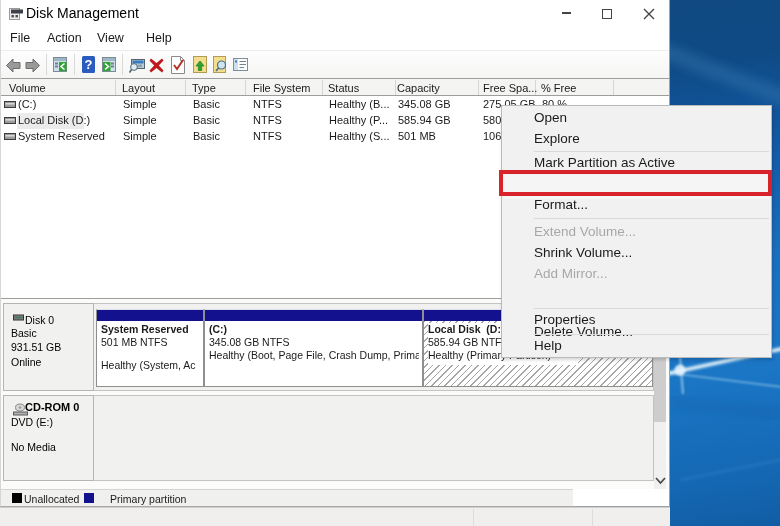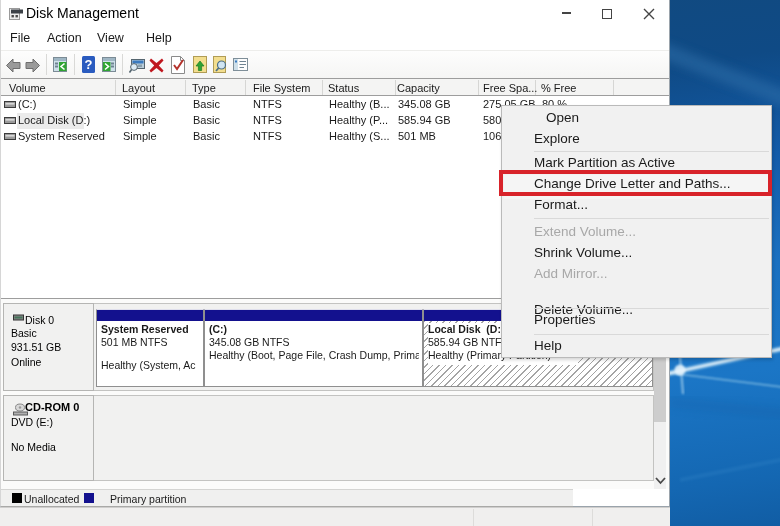--- a/index.html
+++ b/index.html
@@ -300,30 +300,29 @@
   <div id="legend" class="abs">
     <div class="lsq" style="left:11px;background:#000000;"></div>
     <div class="ltxt" style="left:23px;">Unallocated</div>
     <div class="lsq" style="left:83px;background:#13118e;"></div>
     <div class="ltxt" style="left:109px;">Primary partition</div>
   </div>
 </div>
 
 <div id="menu" class="abs">
   <div id="hirow"></div>
-  <div class="men" style="top:4px;margin-left:12px;">Open</div>
+  <div class="men" style="top:4px;">Open</div>
   <div class="men" style="top:25px;">Explore</div>
   <div class="msep" style="top:45px;"></div>
   <div class="men" style="top:49px;">Mark Partition as Active</div>
-  <div class="men" style="top:70px;">Change Drive Letter and Paths...</div>
   <div class="men" style="top:91px;">Format...</div>
   <div class="msep" style="top:112px;"></div>
   <div class="men dis" style="top:118px;">Extend Volume...</div>
   <div class="men" style="top:139px;">Shrink Volume...</div>
   <div class="men dis" style="top:160px;">Add Mirror...</div>
-  <div class="men" style="top:172px;margin-top:24px;">Delete Volume...</div>
+  <div class="men" style="top:194px;margin-top:24px;">Delete Volume...</div>
   <div class="msep" style="top:202px;"></div>
   <div class="men" style="top:206px;">Properties</div>
   <div class="msep" style="top:228px;"></div>
   <div class="men" style="top:232px;">Help</div>
 </div>
 
 <div id="redrect" class="abs"></div>
 
 </body></html>

